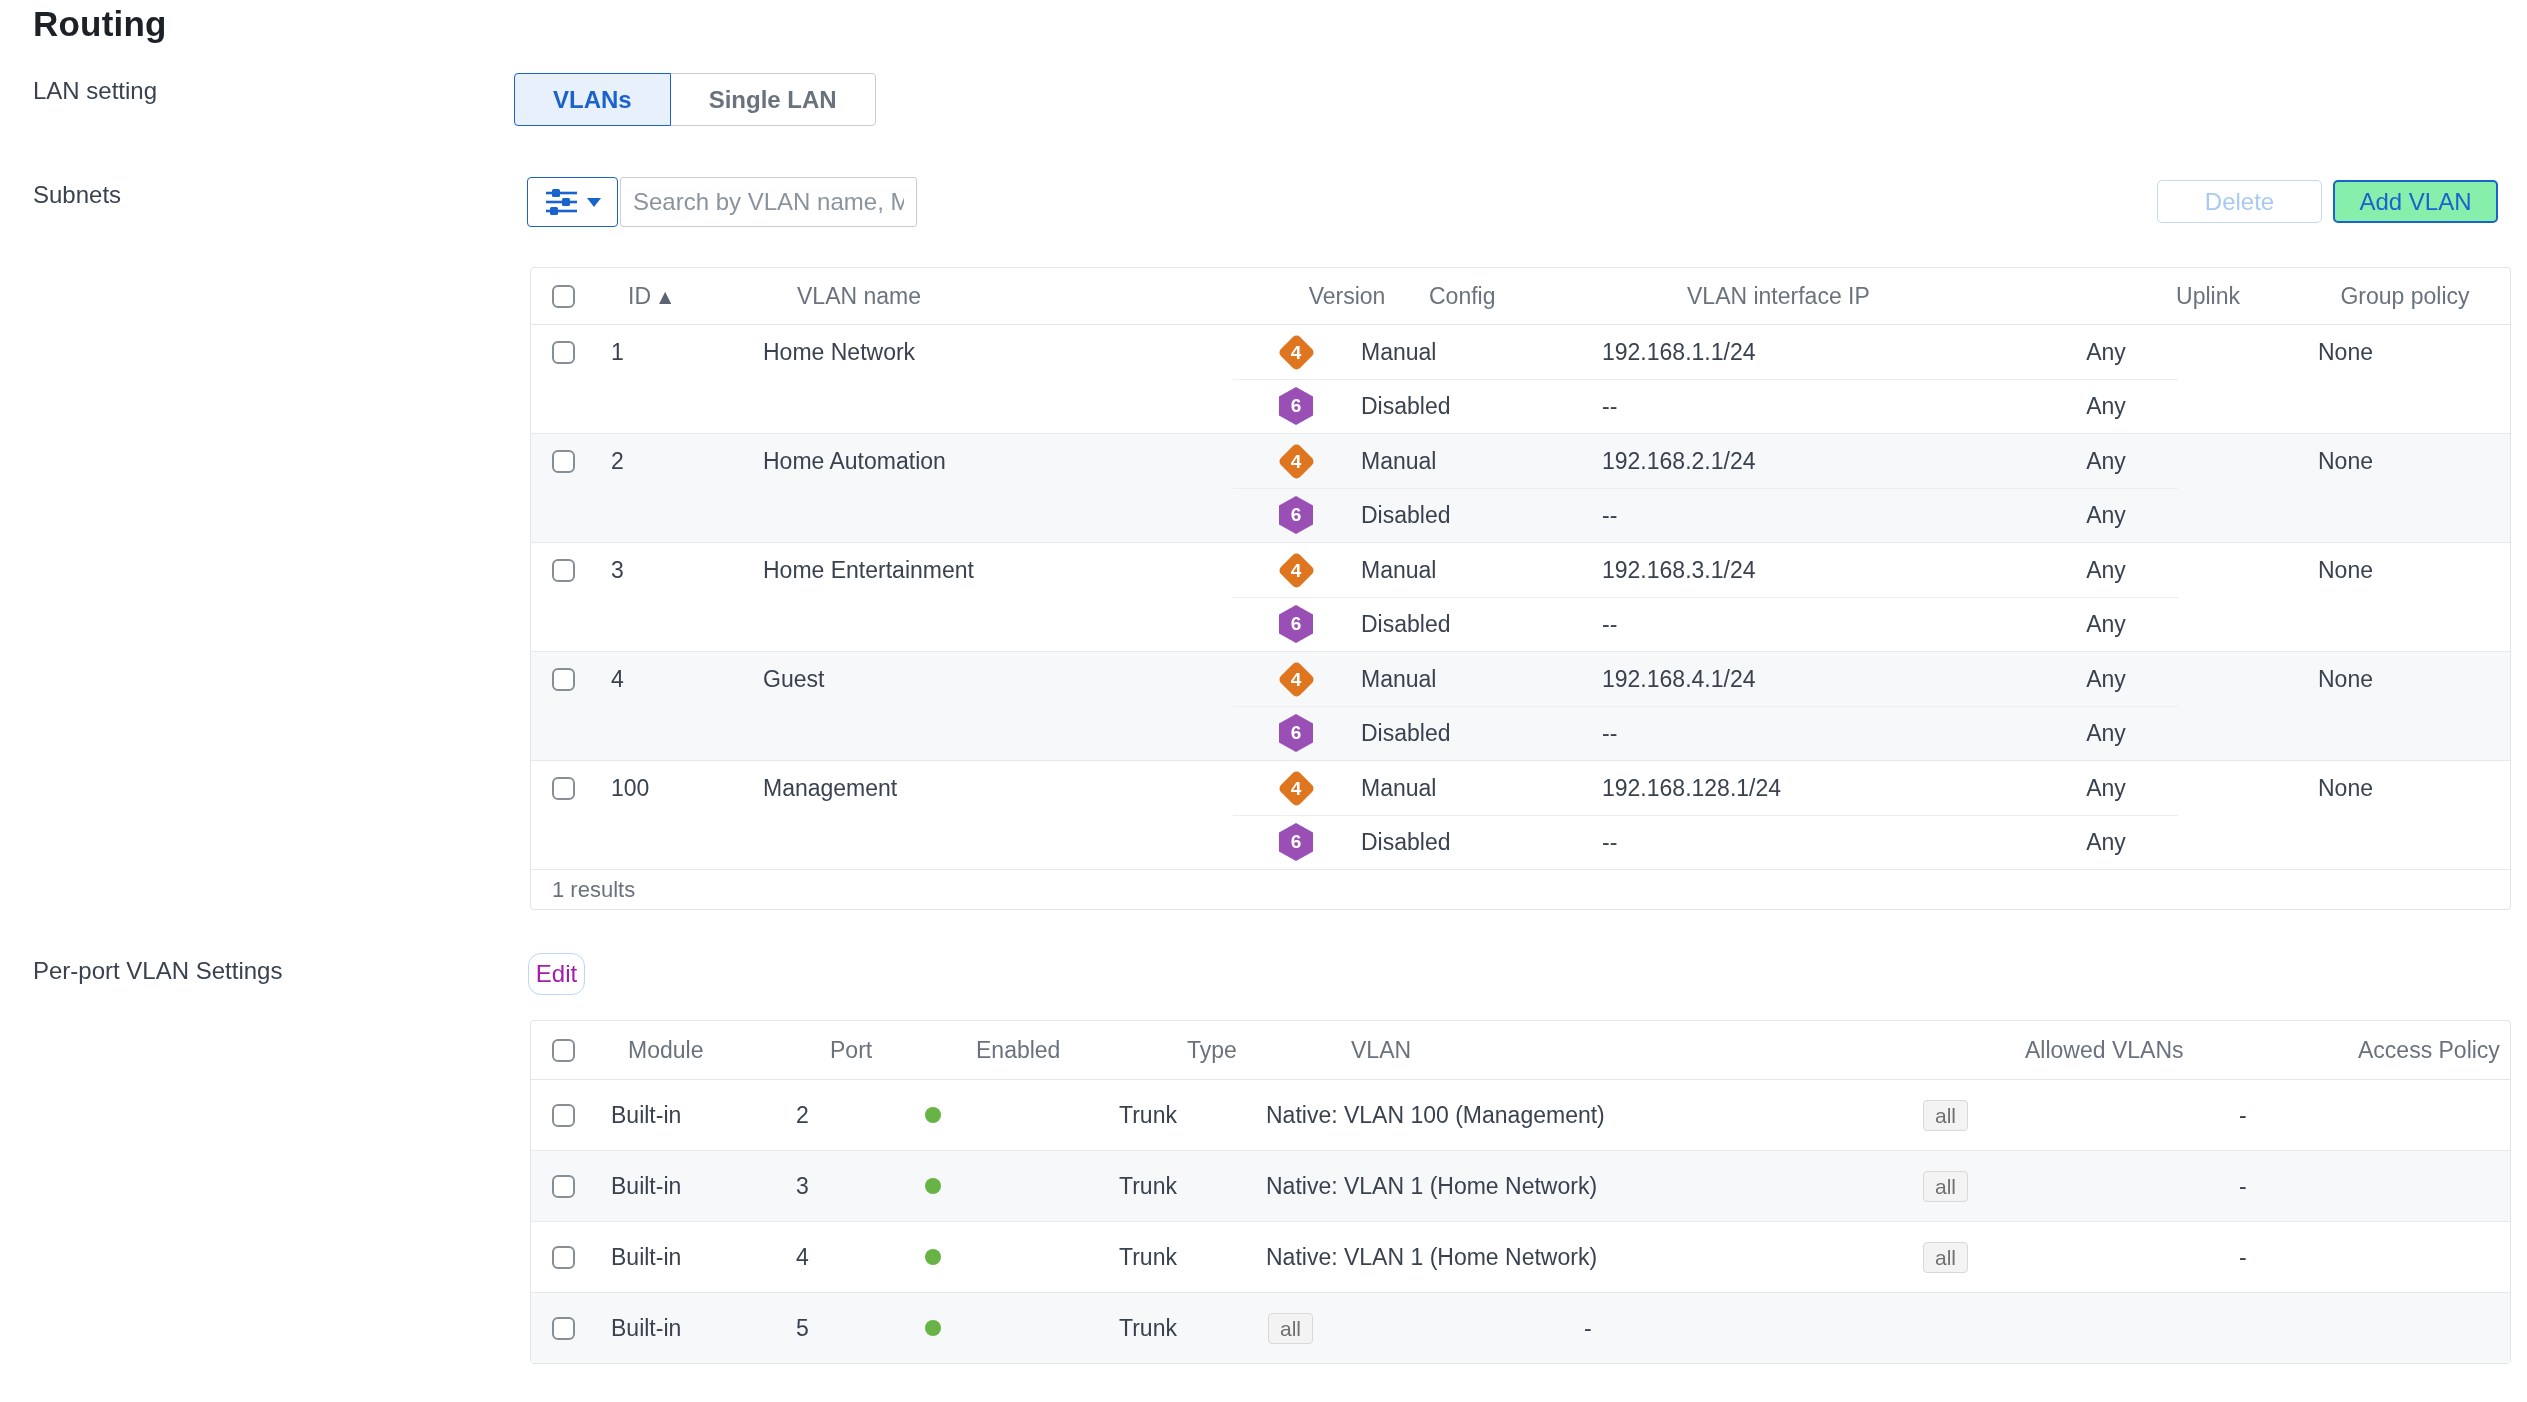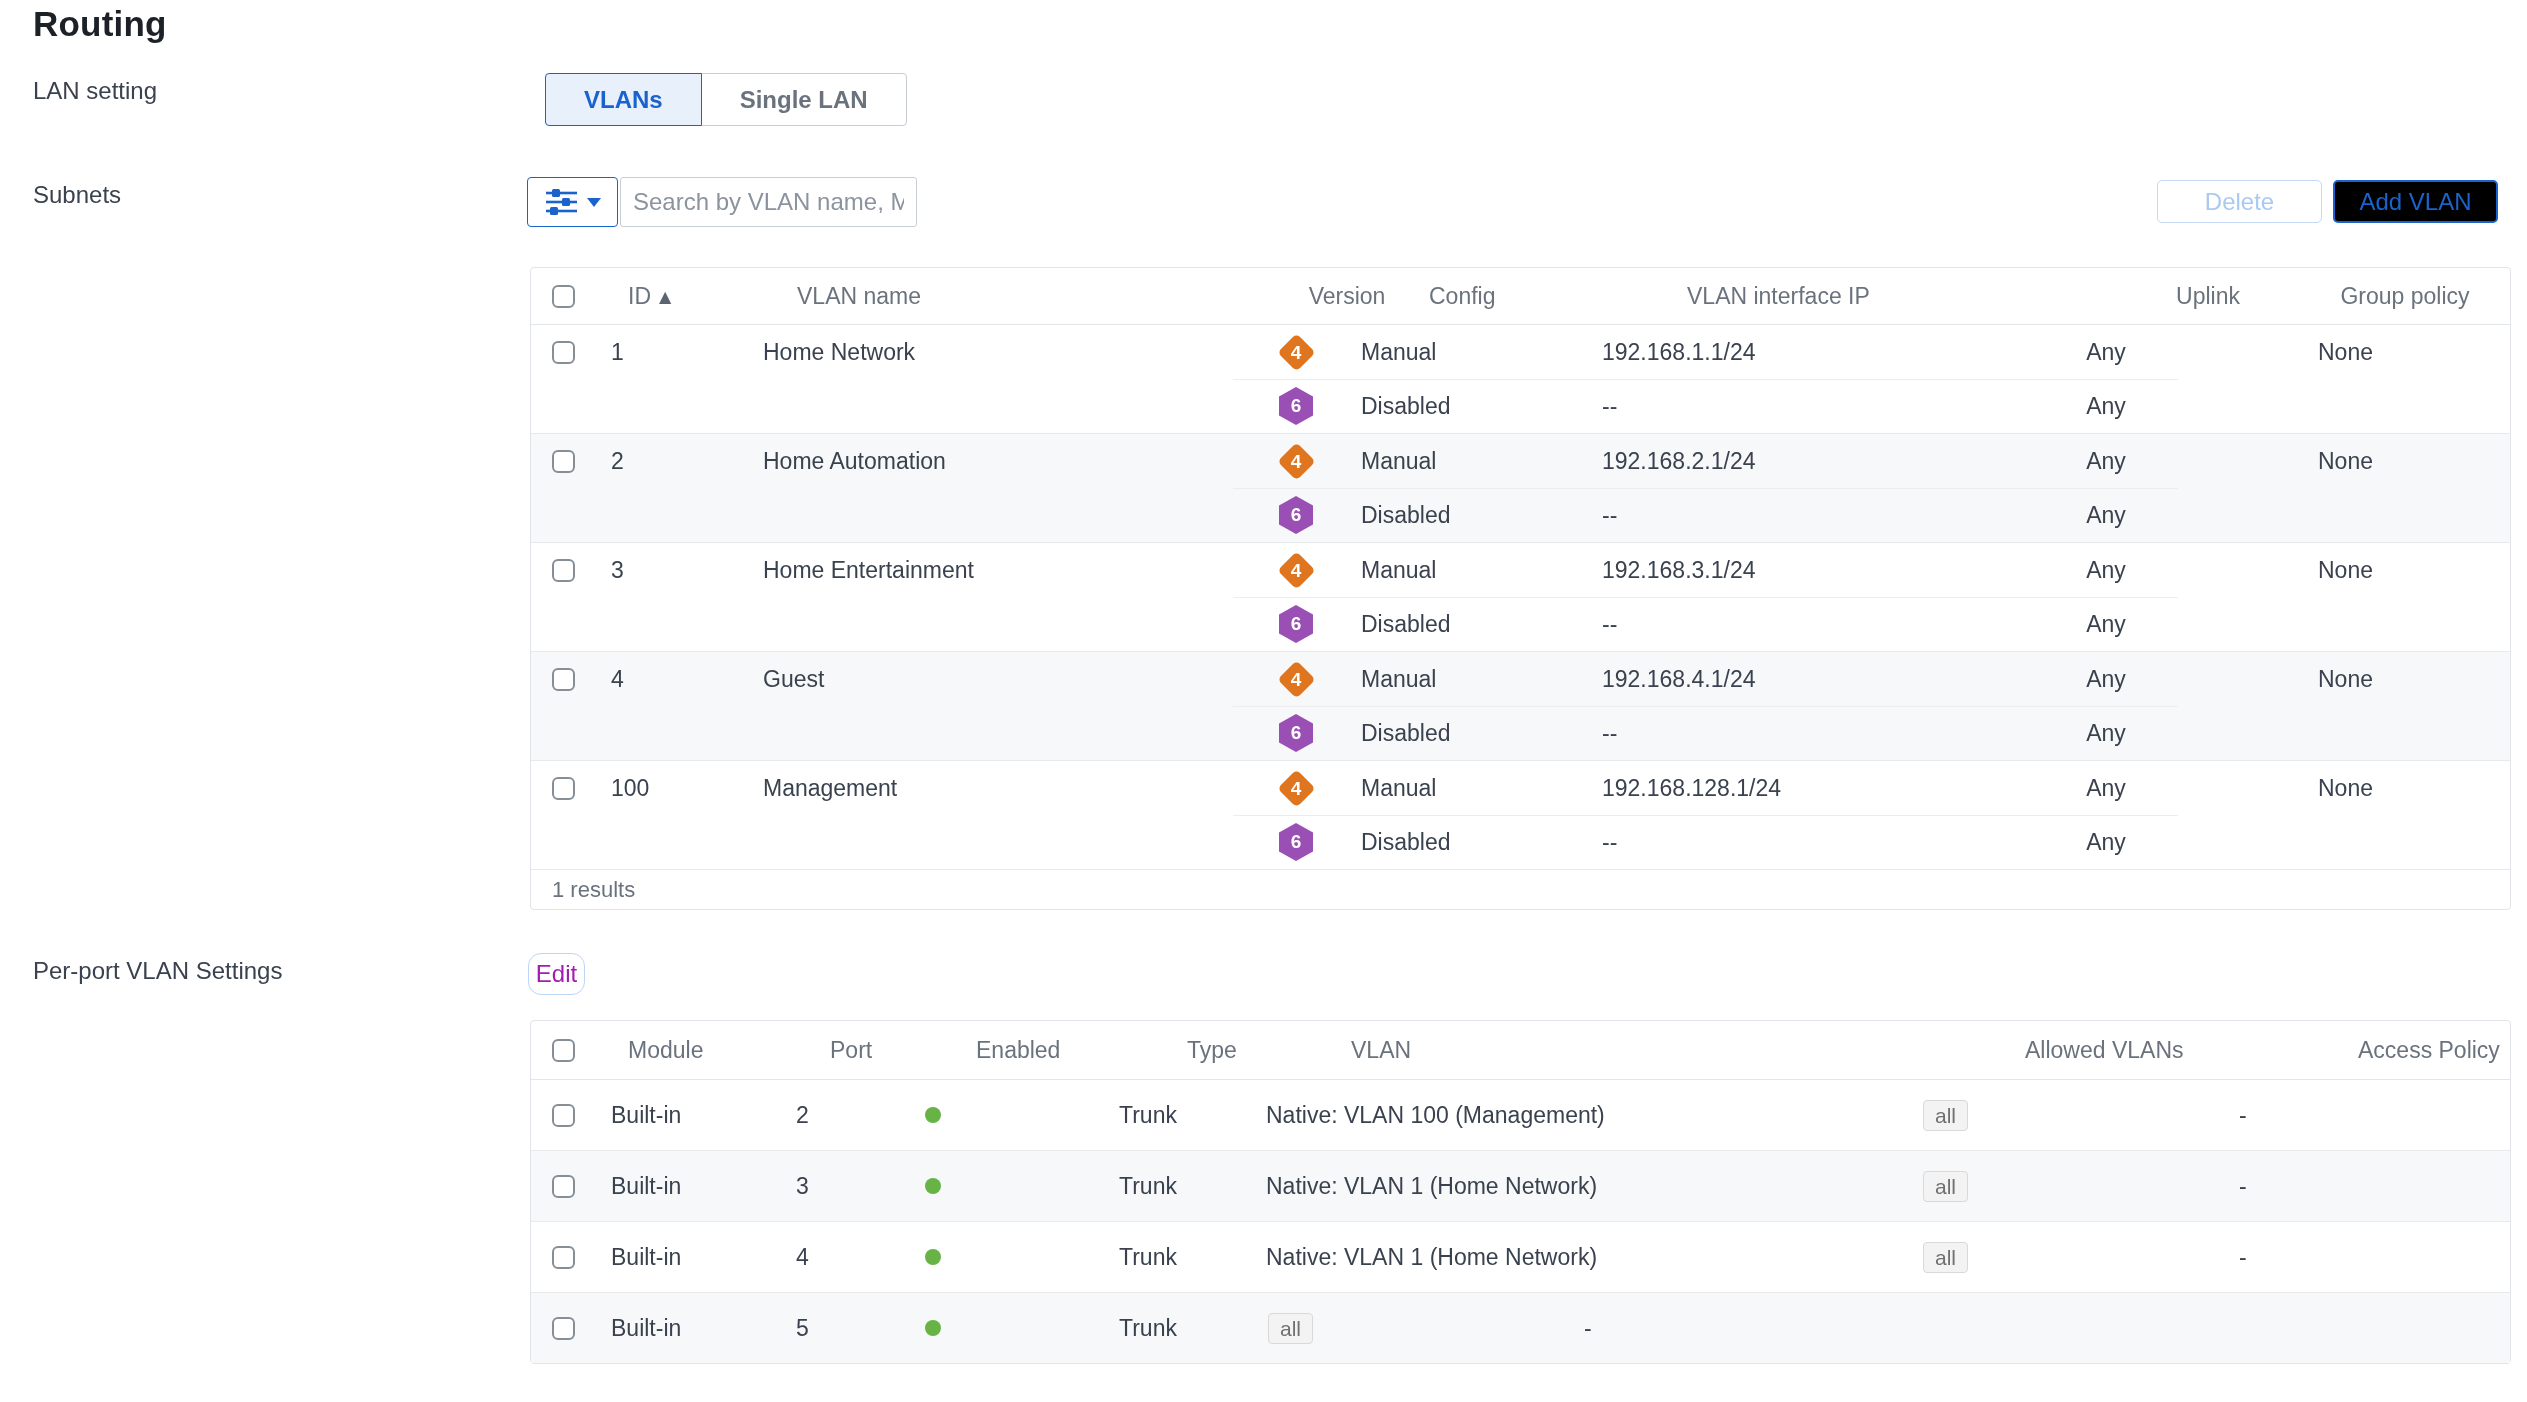--- a/index.html
+++ b/index.html
@@ -10,21 +10,21 @@
     -webkit-font-smoothing:antialiased;
   }
   .abs{position:absolute;}
   .page-title{left:33px;top:4px;font-size:35px;font-weight:700;color:#1b2127;letter-spacing:.2px;}
   .sec-label{left:33px;font-size:24px;color:#39424e;}
   .lan-label{top:77px;}
   .subnets-label{top:181px;}
   .pp-label{top:957px;}
 
   
-  .toggle{left:545px;top:73px;display:flex;height:44px;}
+  .toggle{left:514px;top:73px;display:flex;height:44px;}
   .tg-btn{
     height:53px;box-sizing:border-box;font-size:24px;font-weight:700;
     background:#fff;border:1px solid #c8cdd3;color:#6a737d;
     display:flex;align-items:center;justify-content:center;cursor:pointer;
     font-family:inherit;padding:0 38px;
   }
   .tg-btn:first-child{border-radius:4px 0 0 4px;}
   .tg-btn:last-child{border-radius:0 4px 4px 0;margin-left:-1px;}
   .tg-btn.sel{background:#e8f0fb;border:1px solid var(--accent);color:var(--accent);z-index:2;}
 
@@ -39,21 +39,21 @@
     left:620px;top:177px;width:297px;height:50px;box-sizing:border-box;
     border:1px solid #c9ced4;border-radius:3px;padding:0 12px;font-size:24px;
     font-family:inherit;color:#39424e;outline:none;
   }
   .search::placeholder{color:#8b949e;}
   .btn{
     box-sizing:border-box;border-radius:5px;font-size:24px;font-family:inherit;
     display:flex;align-items:center;justify-content:center;cursor:pointer;background:#fff;
   }
   .btn-delete{left:2157px;top:180px;width:165px;height:43px;border:1px solid #c3d9f6;color:#a9c9f2;}
-  .btn-add{left:2333px;top:180px;width:165px;height:43px;border:2px solid var(--accent);color:var(--accent);background:#000000;font-weight:400;}
+  .btn-add{left:2333px;top:180px;width:165px;height:43px;border:2px solid var(--accent);color:var(--accent);background:#86efac;font-weight:400;}
   .btn-edit{left:528px;top:953px;width:57px;height:42px;border:1px solid #bcd6f6;color:#a21caf;border-radius:13px;}
 
   
   .tbl{box-sizing:border-box;border:1px solid #e1e4e8;border-radius:4px;background:#fff;}
   .t1{left:530px;top:267px;width:1981px;}
   .t2{left:530px;top:1020px;width:1981px;}
   .hrow{display:flex;align-items:center;color:#6a737d;border-bottom:1px solid #e3e6e9;gap:17px;}
   .t1 .hrow{height:56px;}
   .t2 .hrow{height:58px;}
   .striped{background:#f7f8f9;}

